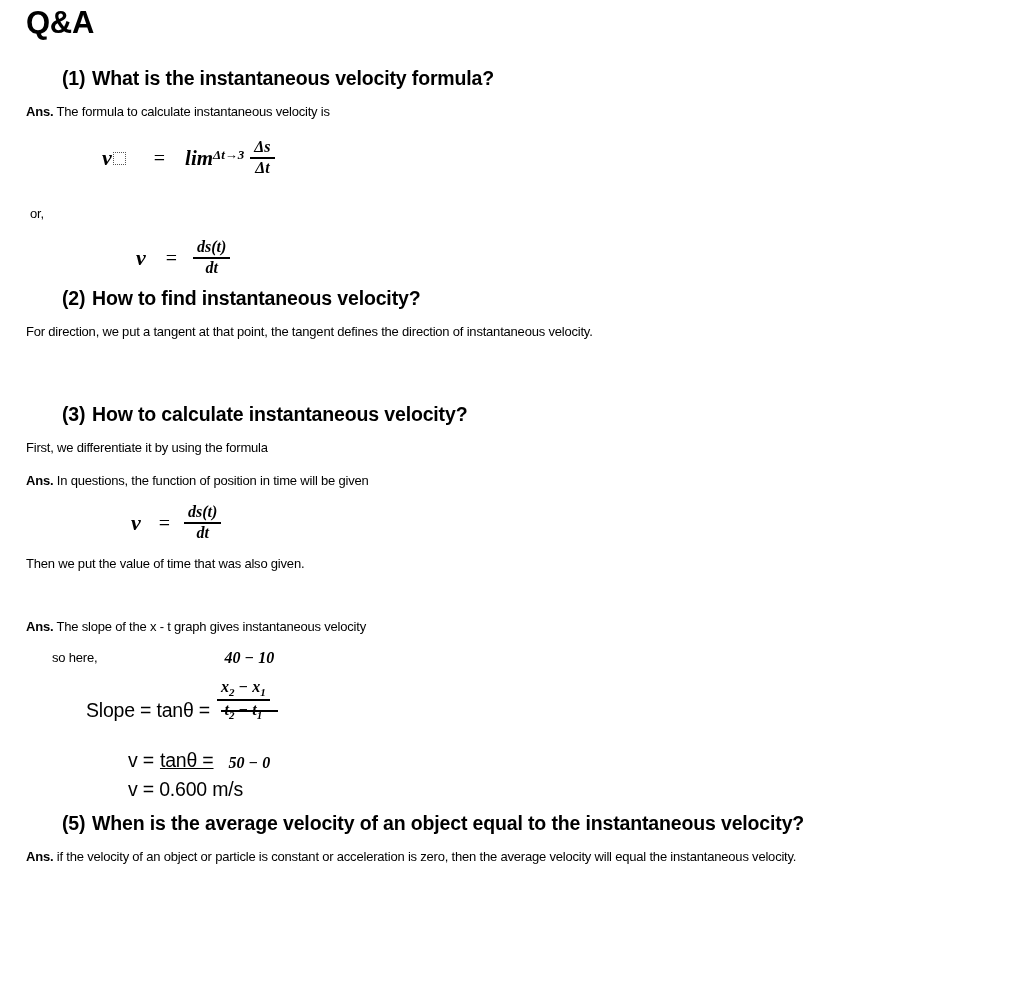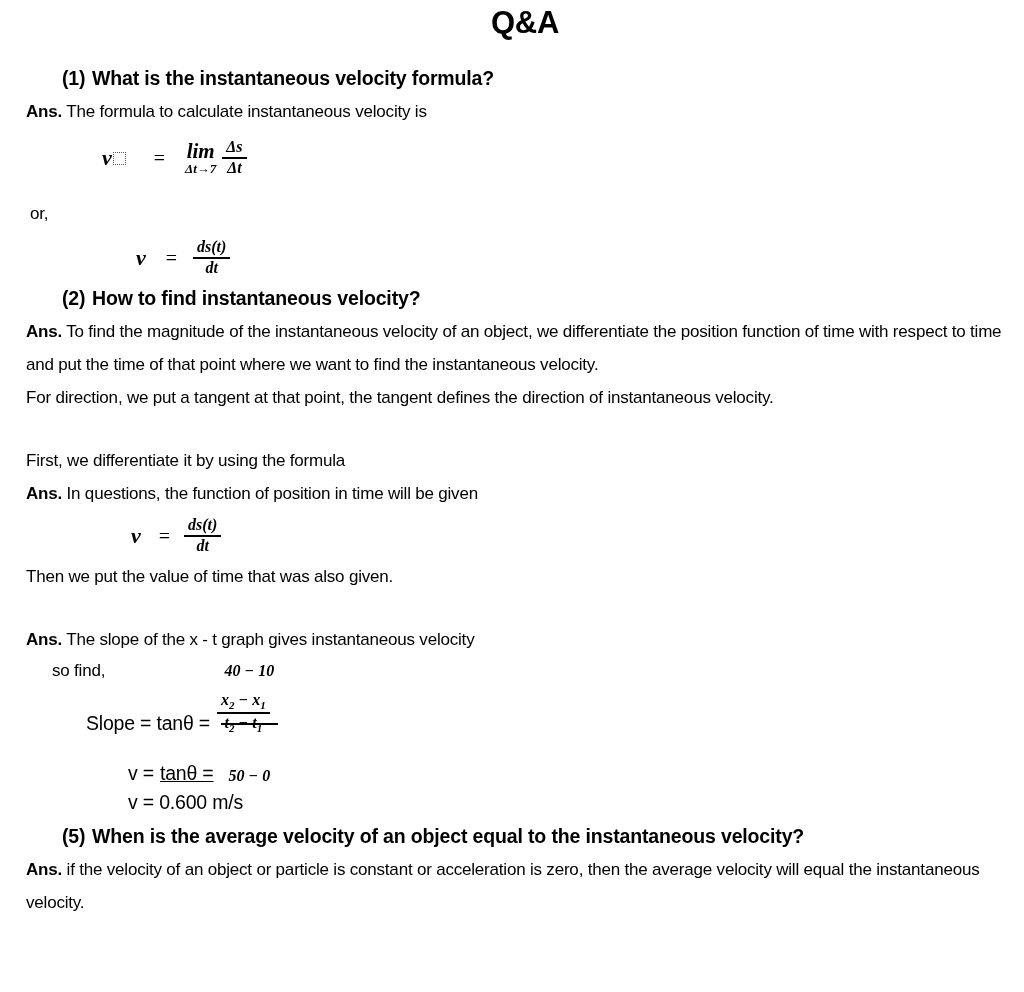--- a/index.html
+++ b/index.html
@@ -21,38 +21,37 @@
     padding: 0;
     box-sizing: border-box;
   }
 
   .title {
     font-size: 31px;
     font-weight: bold;
     letter-spacing: -0.3px;
     margin: 4px 0 0 26px;
     line-height: 38px;
-    text-align: center;
   }
 
   .qblock { margin: 0; }
 
   .question {
     font-size: 19.5px;
     font-weight: bold;
     margin-left: 62px;
     line-height: 33px;
     letter-spacing: -0.15px;
     white-space: nowrap;
     margin-top: 20px;
   }
   .qnum { display: inline-block; min-width: 30px; }
 
   .ans {
-    font-size: 17px;
+    font-size: 13px;
     margin-left: 26px;
     margin-right: 14px;
     line-height: 33px;
     letter-spacing: -0.2px;
   }
   .ans b { font-weight: bold; }
 
   .indent1 { margin-left: 52px; }
 
   .gap { height: 30px; }
@@ -88,22 +87,21 @@
   .frac .num { padding: 0 4px 1px 4px; }
   .frac .den { padding: 1px 4px 0 4px; }
   .frac .bar {
     width: 100%;
     height: 2px;
     background: #000;
   }
 
   .limwrap {
     display: inline-flex;
-    flex-direction: column;
-    align-items: center;
+    flex-direction: row;
     line-height: 1.0;
     margin-right: 6px;
   }
   .limwrap .lim { font-size: 21px; font-style: italic; font-weight: bold; font-family: "Liberation Serif", serif; }
   .limwrap .sub { font-size: 13px; font-style: italic; font-weight: bold; font-family: "Liberation Serif", serif; }
 
   .fsmall { font-size: 16px; font-weight: bold; font-family: "Liberation Serif", serif; font-style: italic; }
   .fsmall .sb { font-size: 11px; }
 
   .plainmath {
@@ -129,21 +127,21 @@
     <div class="ans">
       <b>Ans.</b><span> The formula to calculate instantaneous velocity is</span>
     </div>
 
     <div class="math" style="margin-left:102px; margin-top:9px; height:42px;">
       <span class="mvar">v</span>
         <span class="tofu"></span>
       <span class="meq" style="margin:0 20px 0 28px;">=</span>
       <span class="limwrap">
         <span class="lim">lim</span>
-        <span class="sub">Δt→7</span>
+        <span class="sub">Δt→3</span>
       </span>
       <span class="frac fsmall">
         <span class="num">Δs</span>
         <span class="bar"></span>
         <span class="den">Δt</span>
       </span>
     </div>
 
     <div class="ans" style="margin-left:30px; margin-top:18px;">or,</div>
 
@@ -155,29 +153,29 @@
         <span class="bar"></span>
         <span class="den">dt</span>
       </span>
     </div>
   </div>
 
   <div class="qblock">
     <div class="question" style="margin-top:2px;">
       <span class="qnum">(2)</span><span>How to find instantaneous velocity?</span>
     </div>
-    <div class="ans">
-      <b>Ans.</b><span> To find the magnitude of the instantaneous velocity of an object, we differentiate the position function of time with respect to time and put the time of that point where we want to find the instantaneous velocity.</span>
-    </div>
     <div class="ans">For direction, we put a tangent at that point, the tangent defines the direction of instantaneous velocity.</div>
   </div>
 
   <div class="gap"></div>
 
   <div class="qblock">
+    <div class="question">
+      <span class="qnum">(3)</span><span>How to calculate instantaneous velocity?</span>
+    </div>
     <div class="ans">First, we differentiate it by using the formula</div>
     <div class="ans">
       <b>Ans.</b><span> In questions, the function of position in time will be given</span>
     </div>
 
     <div class="math" style="margin-left:131px; margin-top:4px; height:44px;">
       <span class="mvar">v</span>
       <span class="meq" style="margin:0 14px 0 18px;">=</span>
       <span class="frac fsmall">
         <span class="num">ds(t)</span>
@@ -188,21 +186,21 @@
 
     <div class="ans" style="margin-top:2px;">Then we put the value of time that was also given.</div>
   </div>
 
   <div class="gap"></div>
 
   <div class="qblock">
     <div class="ans">
       <b>Ans.</b><span> The slope of the x - t graph gives instantaneous velocity</span>
     </div>
-    <div class="ans indent1" style="margin-top:-2px;">so find,</div>
+    <div class="ans indent1" style="margin-top:-2px;">so here,</div>
 
     <div class="row-flex" style="margin-left:86px; margin-top:4px; height:44px;">
       <span class="plainmath">Slope  =  tanθ  =</span>
       <span class="frac fsmall" style="margin-left:7px;">
         <span class="num"><span>x</span><sub class="sb">2</sub><span> − </span><span>x</span><sub class="sb">1</sub></span>
         <span class="bar"></span>
         <span class="den"><span>t</span><sub class="sb">2</sub><span> − </span><span>t</span><sub class="sb">1</sub></span>
       </span>
     </div>
 

